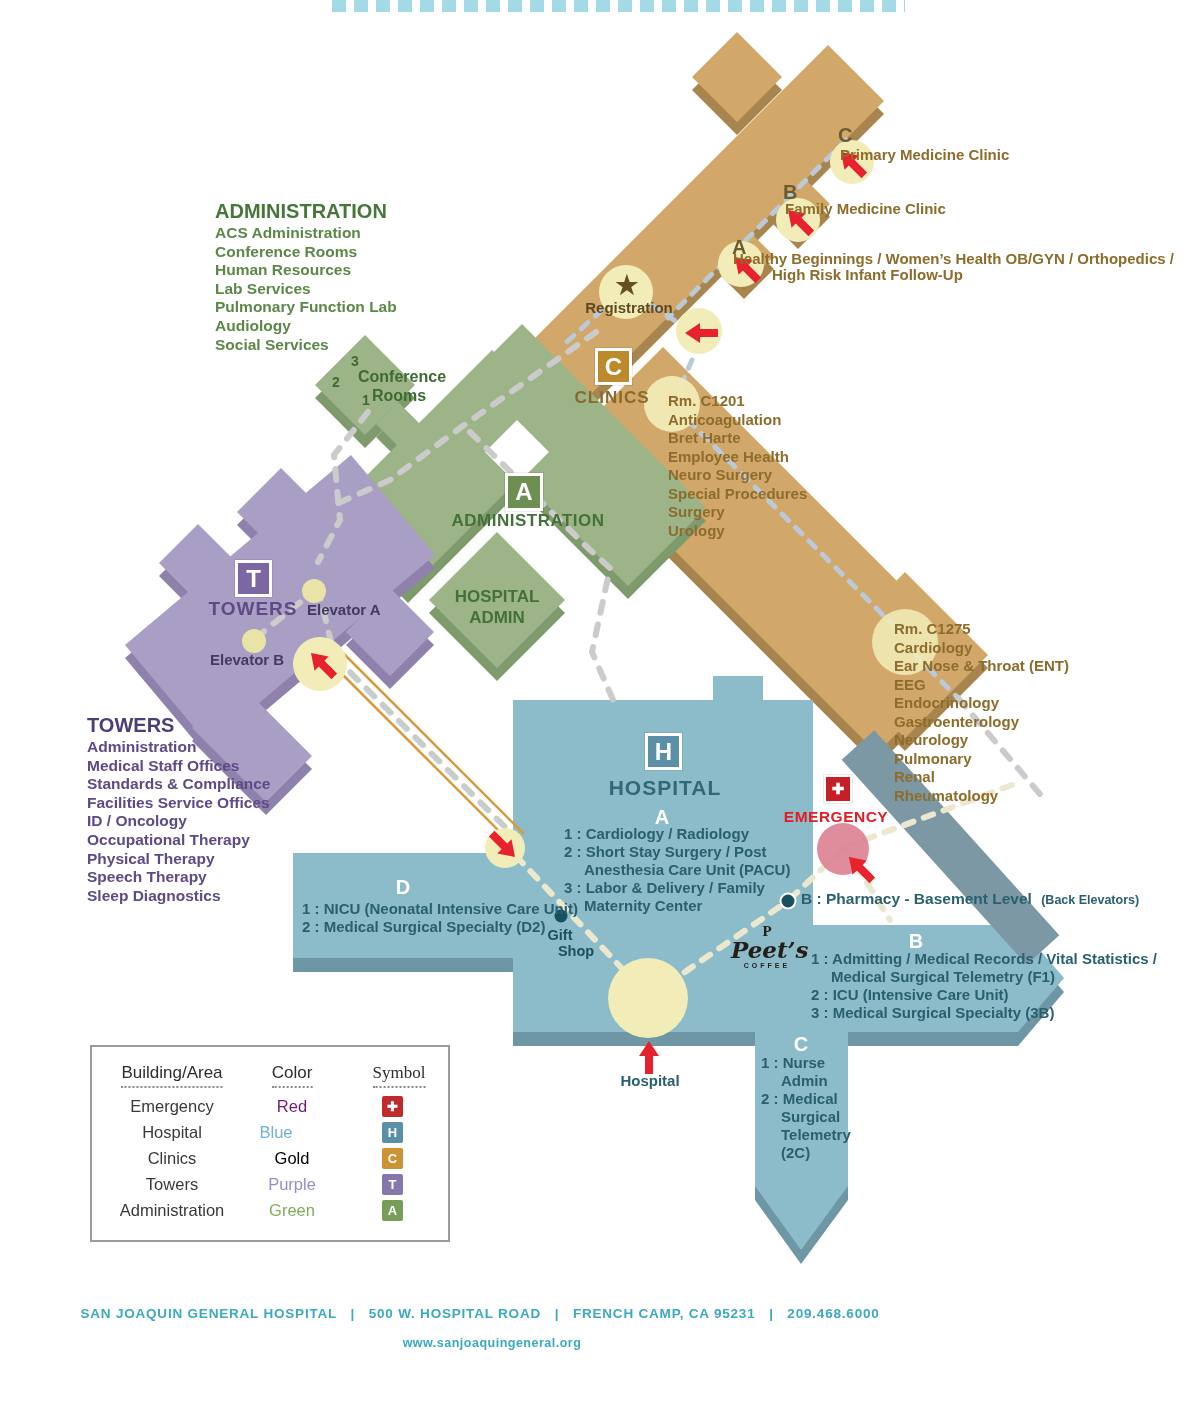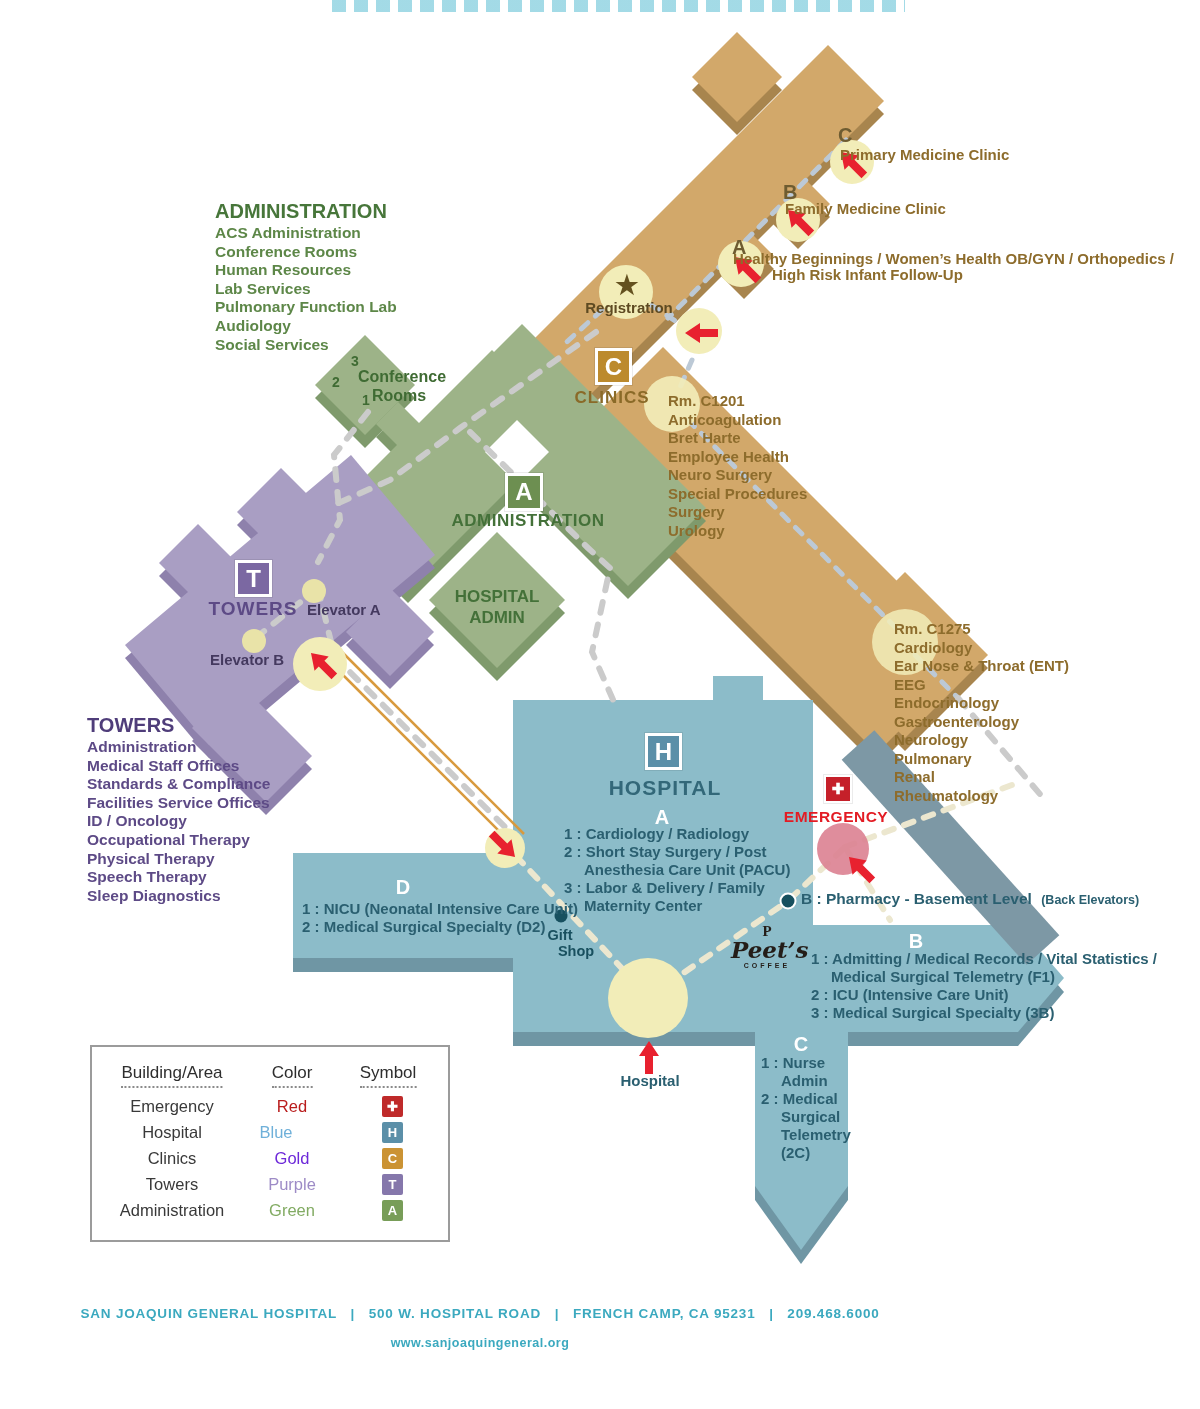--- a/index.html
+++ b/index.html
@@ -24,21 +24,21 @@
   .title-strip{position:absolute;left:332px;top:0;width:573px;height:12px;
      background:repeating-linear-gradient(90deg,#93d4e2 0 14px,#fff 14px 22px);opacity:.85;}
   
   .legend{position:absolute;left:90px;top:1045px;width:360px;height:197px;
           background:#fff;border:2px solid #9b9b9b;box-sizing:border-box;}
   .lg-h{position:absolute;font-size:17px;color:#2e2e2e;transform:translateX(-50%);
         border-bottom:2px dotted #8a8a8a;padding-bottom:3px;}
   .lg-cell{position:absolute;font-size:16.5px;color:#393939;transform:translateX(-50%);}
   .lg-sym{position:absolute;width:21px;height:21px;border-radius:2px;display:flex;
           align-items:center;justify-content:center;color:#fff;font-weight:bold;font-size:13px;}
-  .lg-red{color:#b91c1c;} .lg-blue{color:#6fb0d9;} .lg-gold{color:#6d28d9;}
+  .lg-red{color:#701a75;} .lg-blue{color:#6fb0d9;} .lg-gold{color:#000000;}
   .lg-purple{color:#9d8bc6;} .lg-green{color:#82ab63;}
   .bg-red{background:#bf2a2a;} .bg-blue{background:#5b8fa8;} .bg-gold{background:#cb9334;}
   .bg-purple{background:#8577ab;} .bg-green{background:#789d58;}
   .footer{position:absolute;left:0;width:960px;text-align:center;color:#3ba9bf;
           font-weight:bold;white-space:pre;}
   .peets{position:absolute;left:731px;top:924px;width:72px;text-align:center;color:#241d18;}
   .peets .mark{font-family:"Liberation Serif",serif;font-weight:bold;font-size:15px;line-height:14px;}
   .peets .name{font-family:"DejaVu Serif","Liberation Serif",serif;font-style:italic;
                font-weight:bold;font-size:23px;line-height:24px;}
   .peets .sub{font-size:7px;letter-spacing:3px;font-weight:bold;}
@@ -309,21 +309,21 @@
 
   <div class="peets">
     <div class="mark">P</div>
     <div class="name">Peet’s</div>
     <div class="sub">COFFEE</div>
   </div>
 
   <div class="legend">
     <div class="lg-h" style="left:80px;top:16px;">Building/Area</div>
     <div class="lg-h" style="left:200px;top:16px;">Color</div>
-    <div class="lg-h" style="left:296px;top:16px;">Symbol</div>
+    <div class="lg-h" style="left:307px;top:16px;font-family:Liberation Serif, serif;">Symbol</div>
 
     <div class="lg-cell" style="left:80px;top:50px;">Emergency</div>
     <div class="lg-cell lg-red" style="left:200px;top:50px;">Red</div>
     <div class="lg-sym bg-red" style="left:290px;top:49px;">✚</div>
 
     <div class="lg-cell" style="left:80px;top:76px;">Hospital</div>
     <div class="lg-cell lg-blue" style="left:184px;top:76px;">Blue</div>
     <div class="lg-sym bg-blue" style="left:290px;top:75px;">H</div>
 
     <div class="lg-cell" style="left:80px;top:102px;">Clinics</div>
@@ -333,15 +333,15 @@
     <div class="lg-cell" style="left:80px;top:128px;">Towers</div>
     <div class="lg-cell lg-purple" style="left:200px;top:128px;">Purple</div>
     <div class="lg-sym bg-purple" style="left:290px;top:127px;">T</div>
 
     <div class="lg-cell" style="left:80px;top:154px;">Administration</div>
     <div class="lg-cell lg-green" style="left:200px;top:154px;">Green</div>
     <div class="lg-sym bg-green" style="left:290px;top:153px;">A</div>
   </div>
 
   <div class="footer" style="top:1306px;font-size:13.5px;letter-spacing:.8px;">SAN JOAQUIN GENERAL HOSPITAL   |   500 W. HOSPITAL ROAD   |   FRENCH CAMP, CA 95231   |   209.468.6000</div>
-  <div class="footer" style="top:1336px;font-size:12.5px;letter-spacing:.5px;">www.sanjoaquingeneral.org</div>
+  <div class="footer" style="top:1336px;font-size:12.5px;letter-spacing:.5px;margin-left:12px;">www.sanjoaquingeneral.org</div>
 
 </div>
 
 </body></html>

